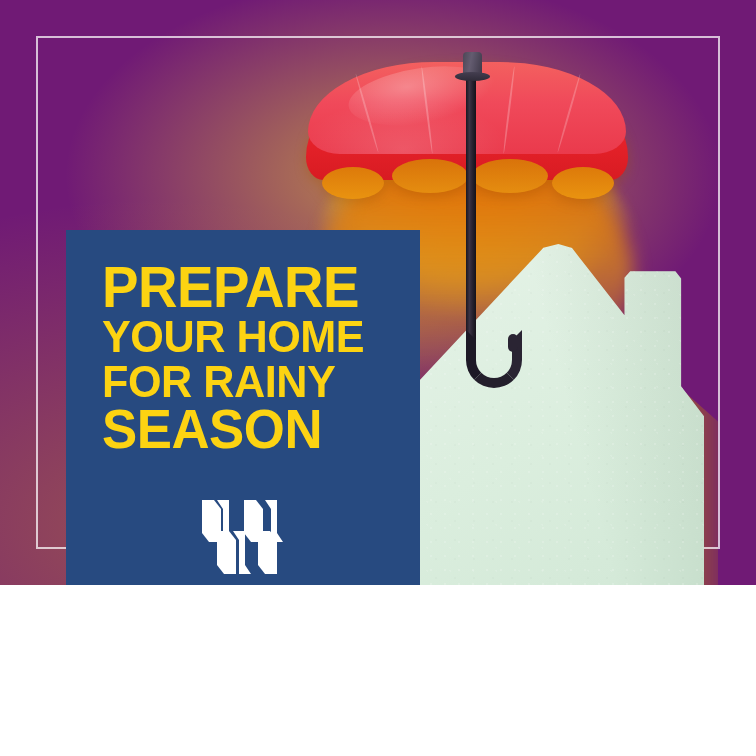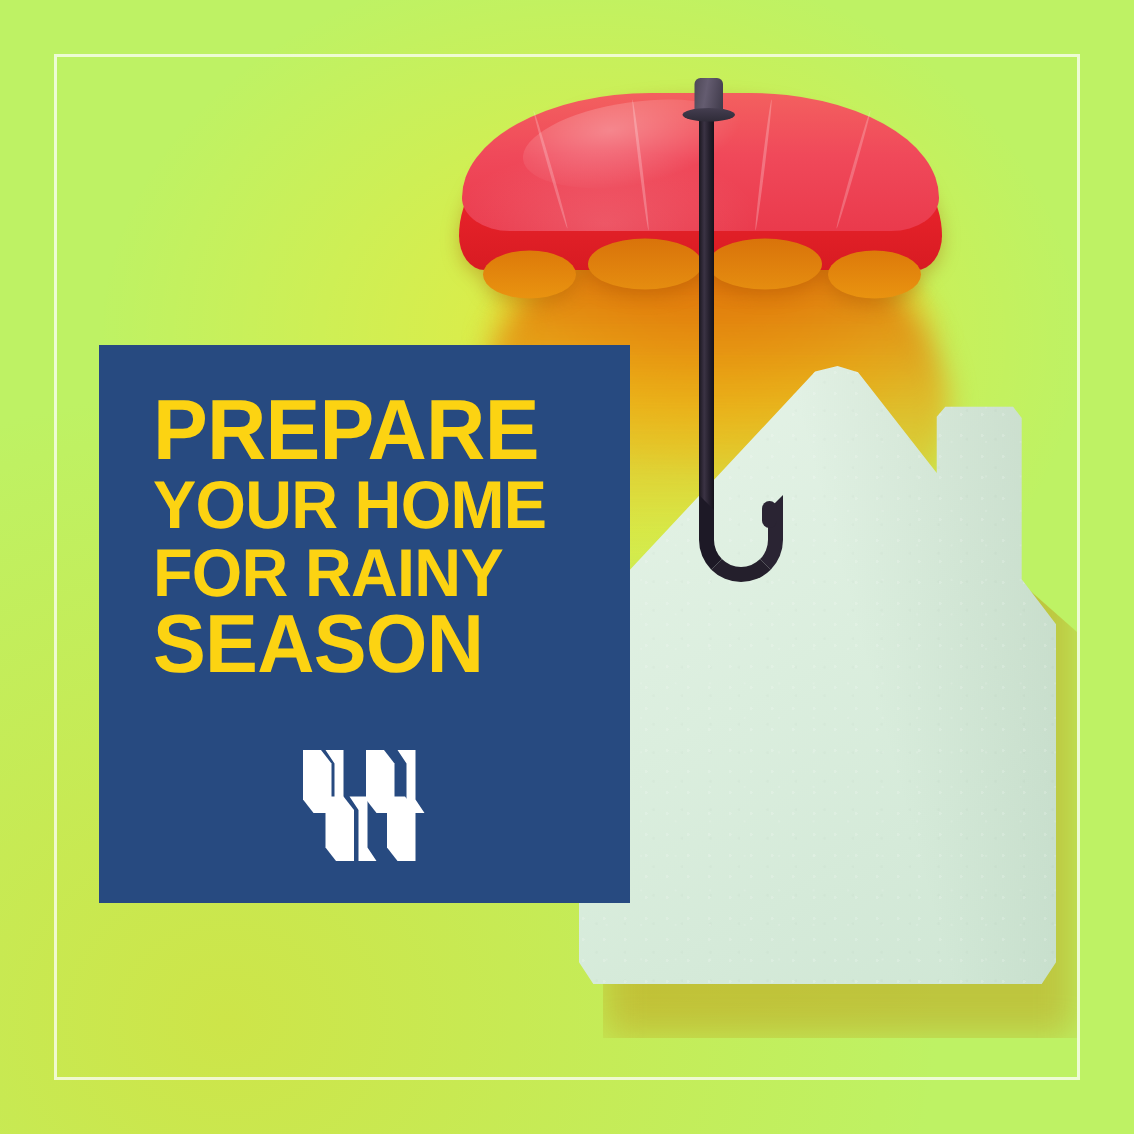--- a/index.html
+++ b/index.html
@@ -3,22 +3,22 @@
 <meta charset="utf-8">
 <style>
   html,body{margin:0;padding:0;}
   body{
     width:756px;height:756px;
     font-family:"Liberation Sans", sans-serif;
     overflow:hidden;
   }
   #poster{
     position:relative;
-    width:756px;height:756px;
-    background:#bef264;
+    width:756px;height:585px;
+    background:#701a75;
     overflow:hidden;
   }
 
   
   .bg-vignette{
     position:absolute;inset:0;
     background:
       radial-gradient(ellipse 70% 55% at 52% 30%, rgba(255,230,40,.55) 0%, rgba(251,225,23,0) 62%),
       radial-gradient(ellipse 90% 80% at 20% 90%, rgba(240,198,10,.30) 0%, rgba(251,225,23,0) 70%);
     pointer-events:none;

